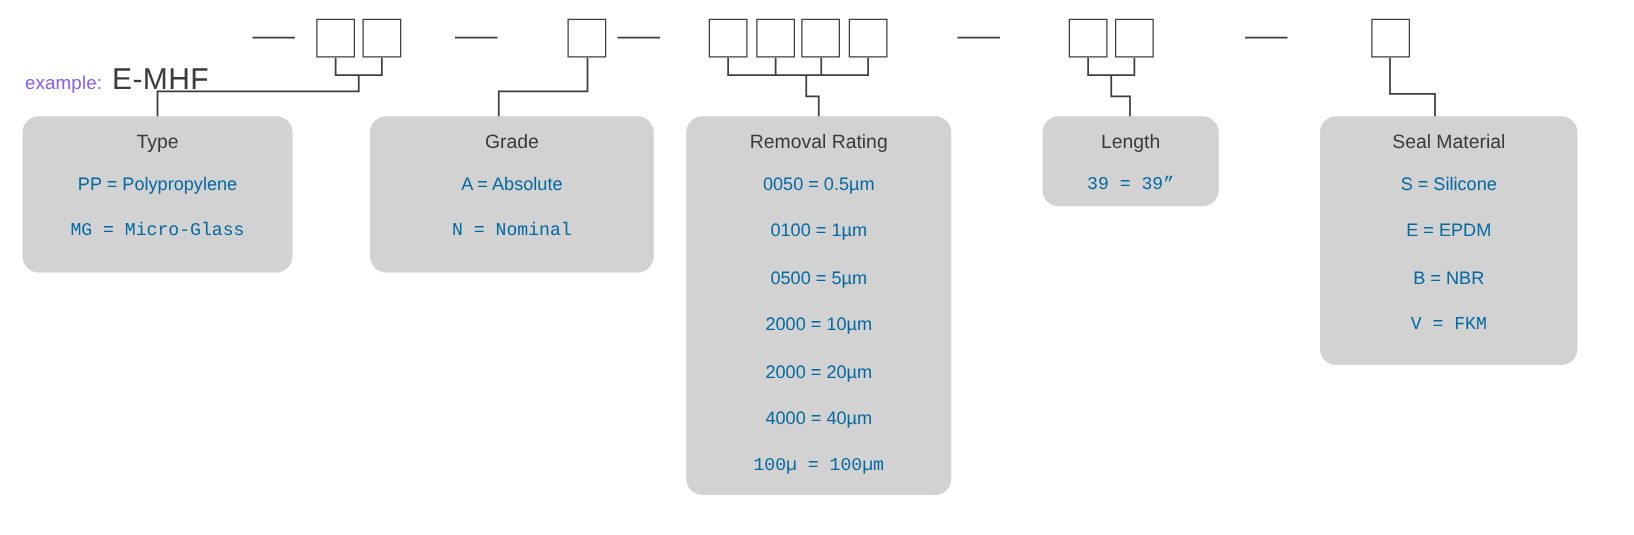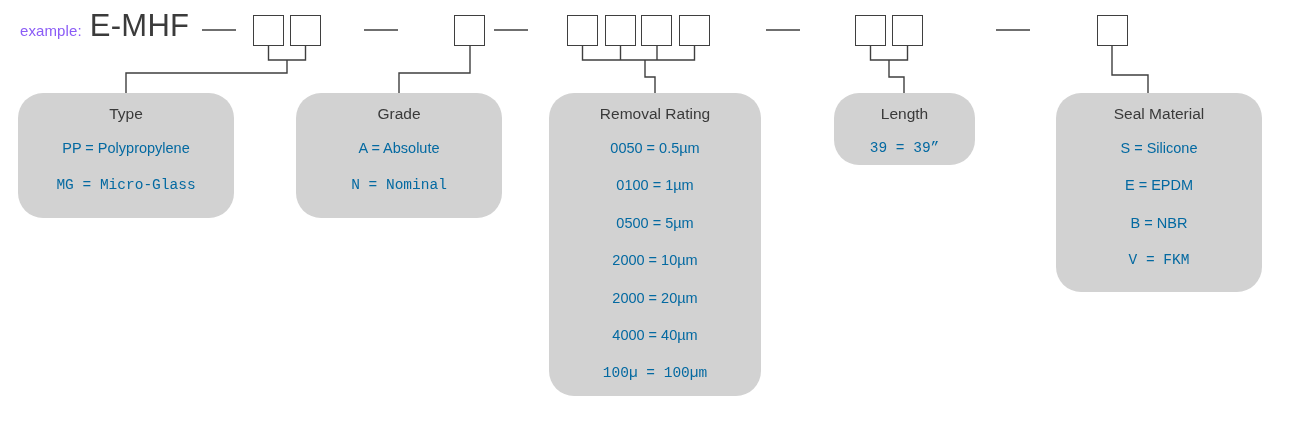--- a/index.html
+++ b/index.html
@@ -35,41 +35,42 @@
     display: flex;
     align-items: baseline;
     white-space: nowrap;
   }
   .example-lead {
     font-size: 15px;
     color: #8b5cf6;
     letter-spacing: .1px;
   }
   .example-code {
-    font-size: 31px;
+    font-size: 24px;
     color: #3b3b3b;
     margin-left: 8px;
     letter-spacing: .3px;
+    margin-top: 42px;
   }
 
   
   .slot {
     position: absolute;
     width: 31px;
     height: 31px;
     border: 1.4px solid #3f3f3f;
     background: #ffffff;
     box-sizing: border-box;
   }
 
   
   .panel {
     position: absolute;
     background: #d2d2d2;
-    border-radius: 25px;
+    border-radius: 13px;
     box-sizing: border-box;
     padding-top: 13px;
     text-align: center;
   }
   .panel-title {
     font-size: 15.5px;
     color: #3a3a3a;
     line-height: 1;
     margin-bottom: 19px;
   }
@@ -132,21 +133,21 @@
   <div class="slot" style="left:892px; top:15px;"></div>
 
   <div class="slot" style="left:1097px; top:15px;"></div>
 
   <div class="panel" style="left:18px; top:93px; width:216px; height:125px;">
     <div class="panel-title">Type</div>
     <div class="panel-row">PP = Polypropylene</div>
     <div class="panel-row">MG = Micro-Glass</div>
   </div>
 
-  <div class="panel" style="left:296px; top:93px; width:206px; height:125px;text-align:center;">
+  <div class="panel" style="left:296px; top:93px; width:227px; height:125px;text-align:center;">
     <div class="panel-title">Grade</div>
     <div class="panel-row">A = Absolute</div>
     <div class="panel-row">N = Nominal</div>
   </div>
 
   <div class="panel" style="left:549px; top:93px; width:212px; height:303px;">
     <div class="panel-title">Removal Rating</div>
     <div class="panel-row">0050 = 0.5µm</div>
     <div class="panel-row">0100 = 1µm</div>
     <div class="panel-row">0500 = 5µm</div>

